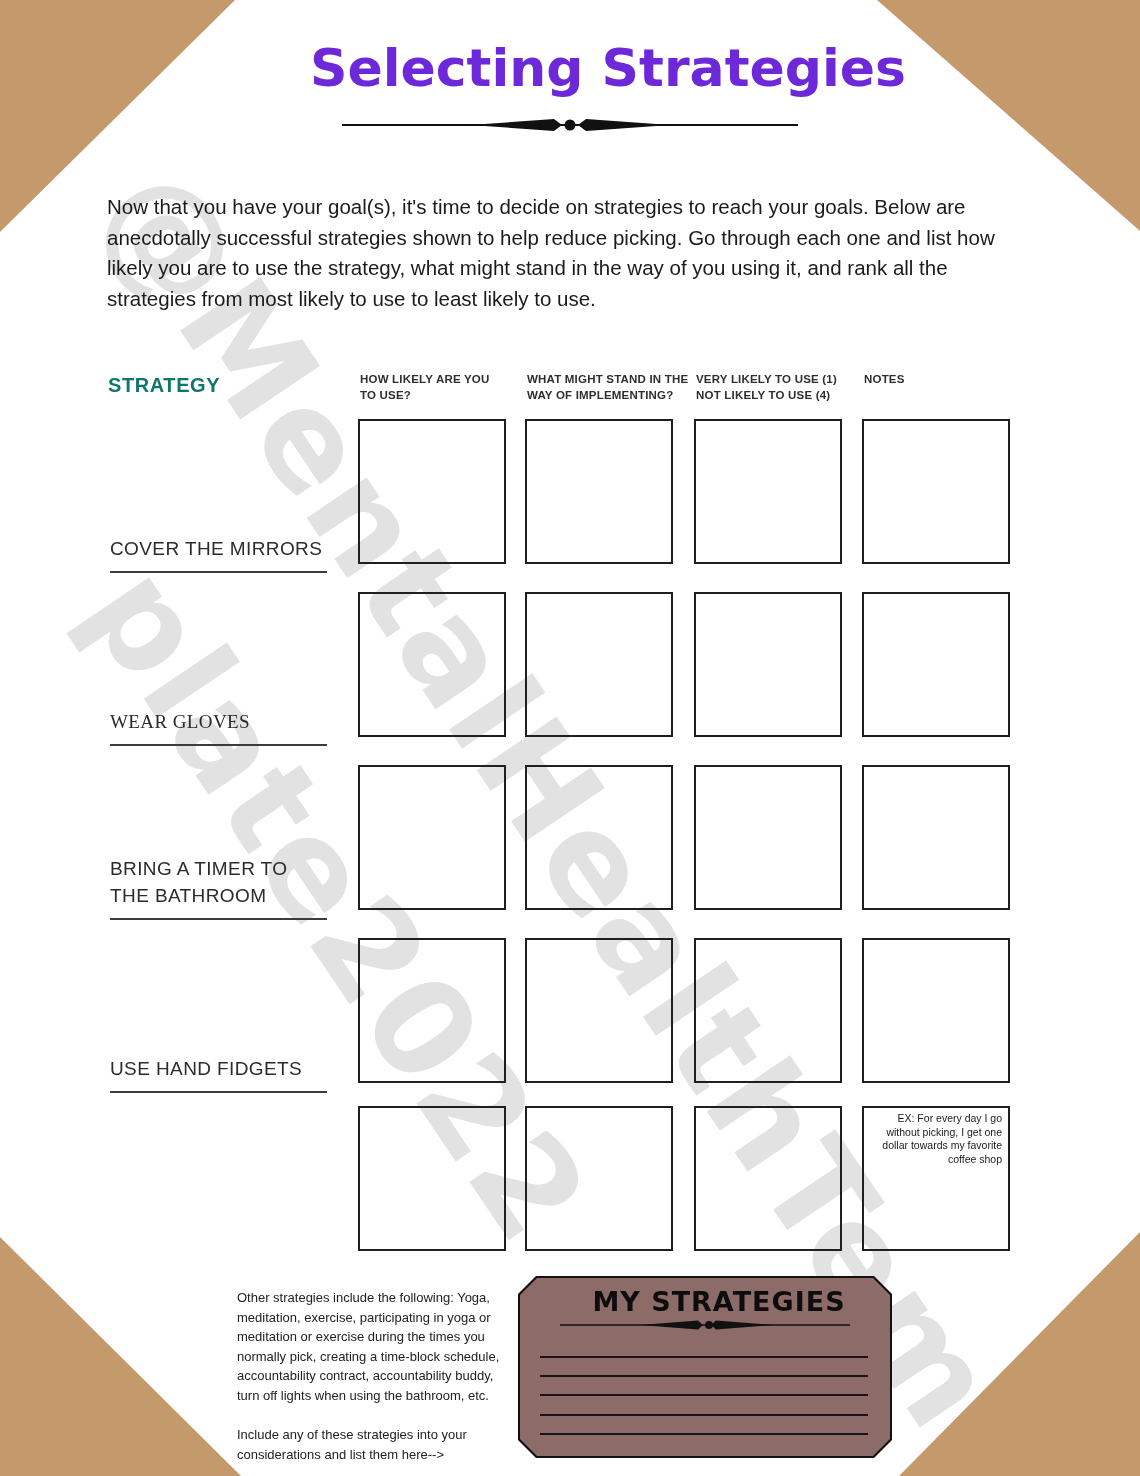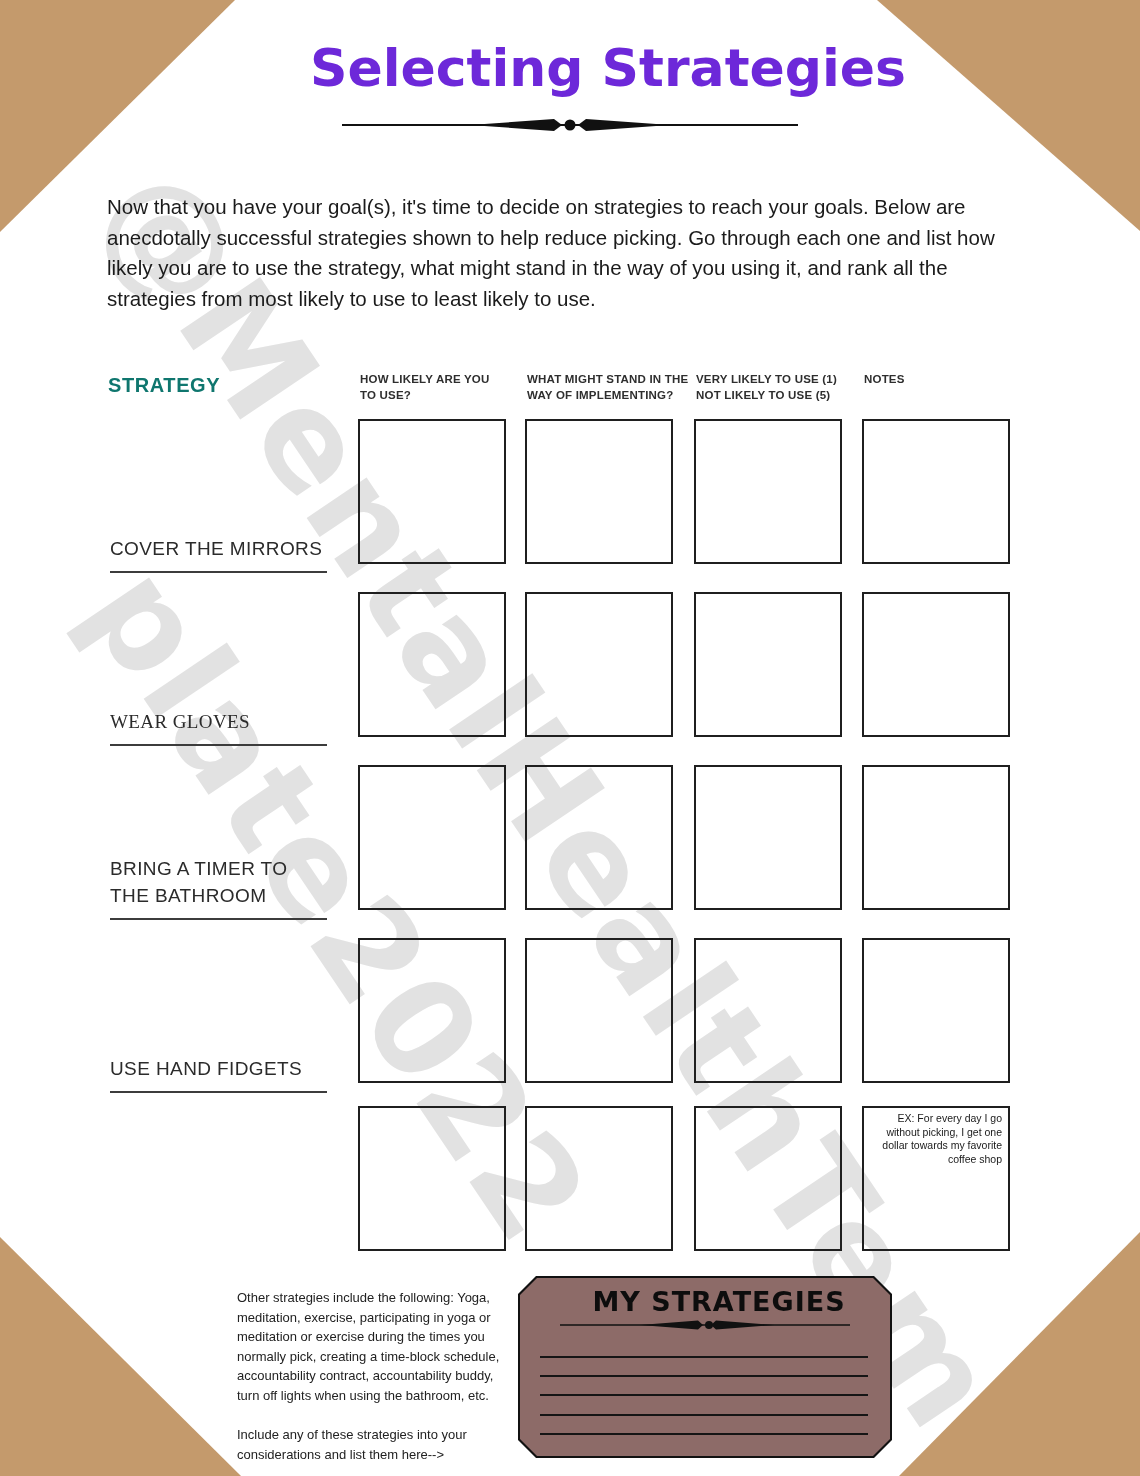--- a/index.html
+++ b/index.html
@@ -82,21 +82,21 @@
     </svg>
 
     <div class="intro">Now that you have your goal(s), it's time to decide on strategies to reach your goals. Below are anecdotally successful strategies shown to help reduce picking. Go through each one and list how likely you are to use the strategy, what might stand in the way of you using it, and rank all the strategies from most likely to use to least likely to use.</div>
 
     <div class="strategy-h">STRATEGY</div>
     <div class="colh colh1">HOW LIKELY ARE YOU
 TO USE?</div>
     <div class="colh colh2">WHAT MIGHT STAND IN THE
 WAY OF IMPLEMENTING?</div>
     <div class="colh colh3">VERY LIKELY TO USE (1)
-NOT LIKELY TO USE (5)</div>
+NOT LIKELY TO USE (4)</div>
     <div class="colh colh4">NOTES</div>
 
     <div class="slabel sl1">COVER THE MIRRORS</div>
     <div class="slabel sl2">WEAR GLOVES</div>
     <div class="slabel sl3">BRING A TIMER TO
 THE BATHROOM</div>
     <div class="slabel sl4">USE HAND FIDGETS</div>
 
     <div class="box r1 c1"></div>
     <div class="box r1 c2"></div>

